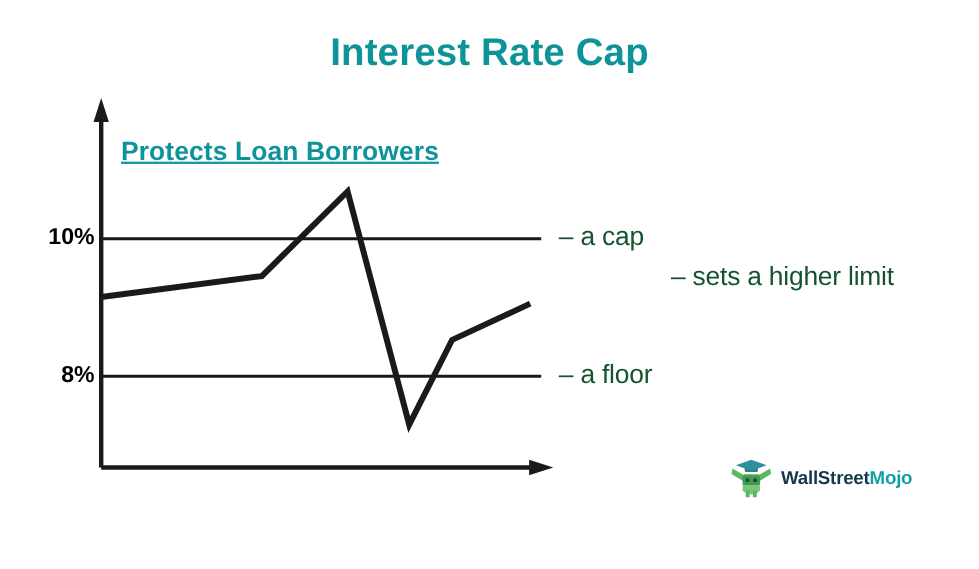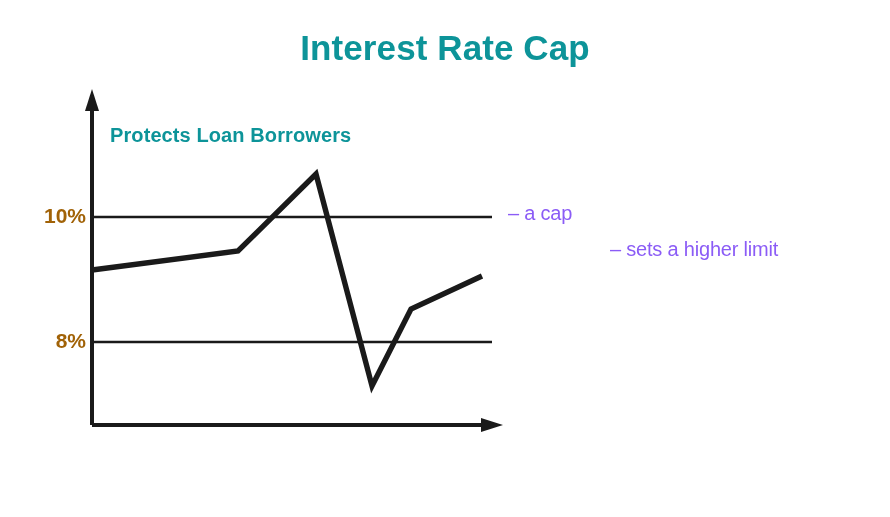--- a/index.html
+++ b/index.html
@@ -29,40 +29,41 @@
     text-align: center;
     font-size: 35px;
     font-weight: bold;
     color: #0d9499;
     letter-spacing: 0.1px;
   }
   #chart-subtitle {
     position: absolute;
     left: 110px;
     top: 112px;
-    font-size: 20px;
+    font-size: 24px;
     font-weight: bold;
     color: #0d9499;
     letter-spacing: 0.1px;
+    text-decoration: underline;
   }
   .axis-tick-label {
     position: absolute;
     font-size: 21px;
     font-weight: bold;
-    color: #a16207;
+    color: #000000;
     text-align: right;
     width: 70px;
   }
   #tick-cap-label { left: 16px; top: 192px; }
   #tick-floor-label { left: 16px; top: 317px; }
 
   .annot {
     position: absolute;
-    font-size: 20px;
-    color: #8b5cf6;
+    font-size: 24px;
+    color: #14532d;
     white-space: nowrap;
     letter-spacing: -0.2px;
   }
   #annot-cap-name { left: 508px; top: 190px; }
   #annot-cap-desc { left: 610px; top: 190px; margin-top: 36px; }
   #annot-floor-name { left: 508px; top: 315px; }
   #annot-floor-desc { left: 610px; top: 315px; }
 
   #brand {
     position: absolute;
@@ -109,15 +110,39 @@
     <line x1="92" y1="205" x2="492" y2="205" stroke="#1a1a1a" stroke-width="2.6"></line>
 
     <line x1="92" y1="330" x2="492" y2="330" stroke="#1a1a1a" stroke-width="2.6"></line>
 
     <polyline points="92,258 238,239 316,162 372,374 411,297 482,264" fill="none" stroke="#1a1a1a" stroke-width="5.4" stroke-linejoin="miter" stroke-linecap="butt"></polyline>
   </svg>
 
   <div class="annot" id="annot-cap-name">– a cap</div>
   <div class="annot" id="annot-cap-desc">– sets a higher limit</div>
 
+  <div class="annot" id="annot-floor-name">– a floor</div>
 
+  <div id="brand">
+    <svg width="40" height="38" viewBox="0 0 40 38">
+
+      <path d="M3 10 L15 17 L12 21 L2 15 Z" fill="#5cb85c"></path>
+      <path d="M37 10 L25 17 L28 21 L38 15 Z" fill="#5cb85c"></path>
+
+      <path d="M13 15 L27 15 L28 30 Q20 37 12 30 Z" fill="#7cc47c"></path>
+
+      <rect x="12" y="16" width="16" height="9" rx="1.5" fill="#3f9a55"></rect>
+
+      <circle cx="16.5" cy="20.5" r="1.8" fill="#174b3a"></circle>
+      <circle cx="23.5" cy="20.5" r="1.8" fill="#174b3a"></circle>
+
+      <rect x="14" y="8" width="12" height="5" rx="1" fill="#2e7f8c"></rect>
+      <polygon points="20,2 34,7 20,12 6,7" fill="#2f8f9b"></polygon>
+
+      <rect x="15" y="30" width="3.5" height="6" fill="#5cb85c"></rect>
+      <rect x="21.5" y="30" width="3.5" height="6" fill="#5cb85c"></rect>
+    </svg>
+    <div id="brand-wordmark">
+      <span class="brand-part-a">WallStreet</span><span class="brand-part-b">Mojo</span>
+    </div>
+  </div>
 
 </div>
 
 </body></html>

